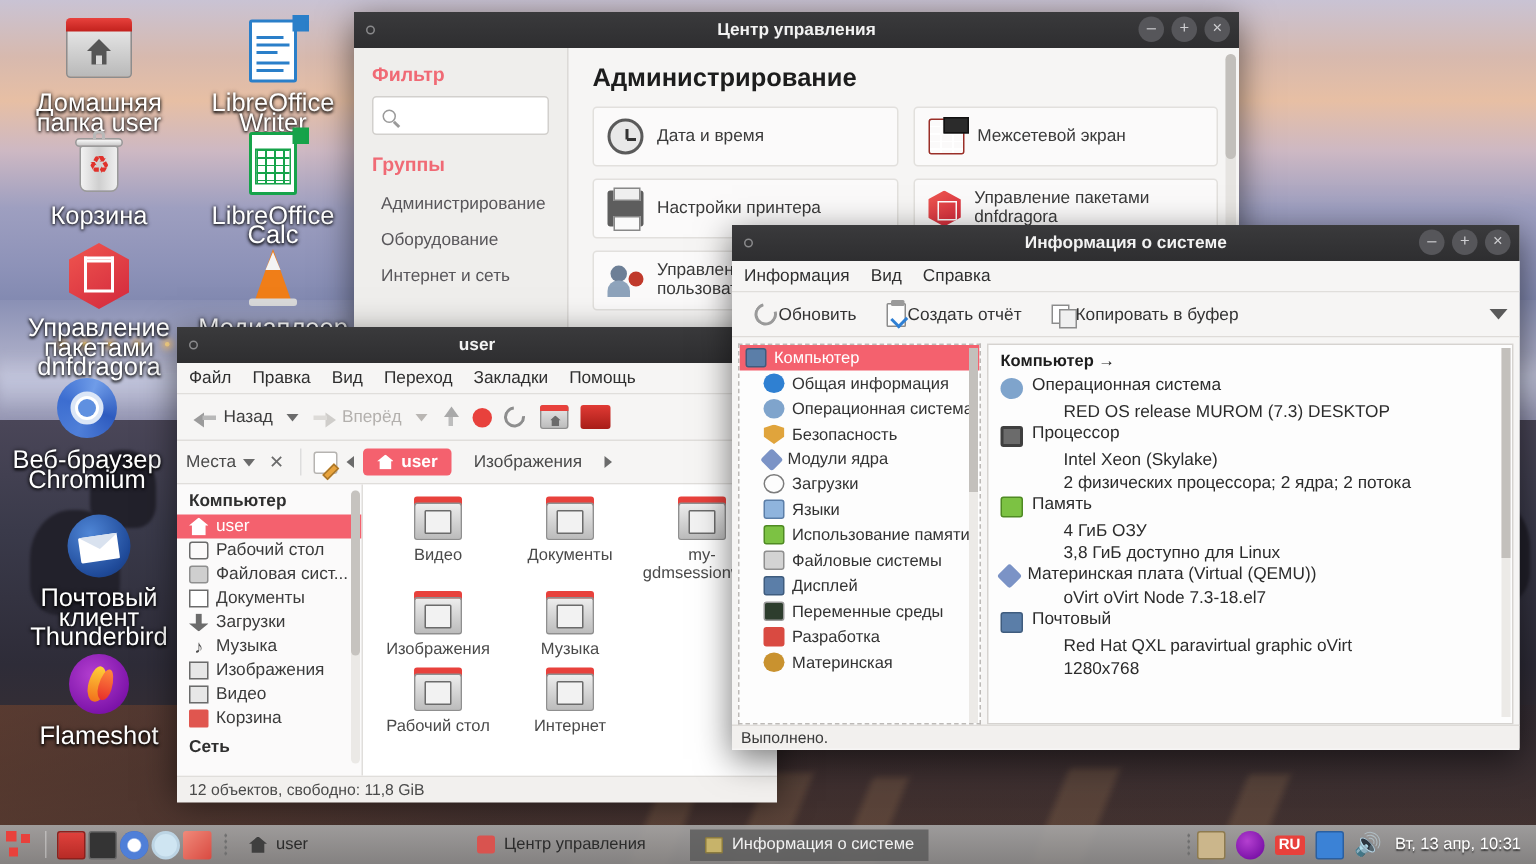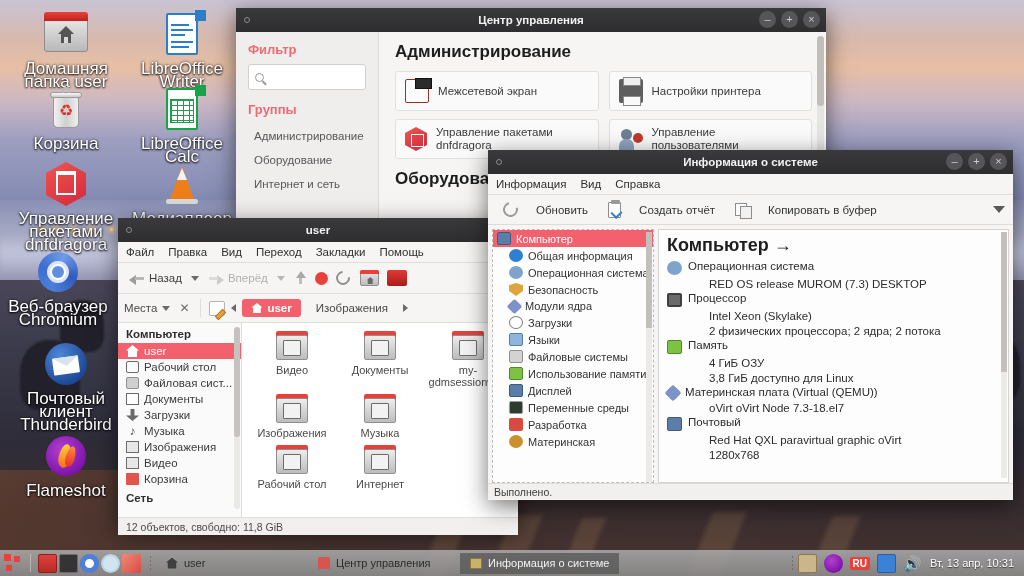--- a/index.html
+++ b/index.html
@@ -215,21 +215,21 @@
     background:linear-gradient(180deg,#ededed,#bcbcbc);border:1px solid #8f8f8f;}
   .fic .sym{position:absolute;left:9px;top:9px;width:18px;height:16px;border:1.4px solid #6b6b6b;
     background:#f2f2f2;border-radius:1px;}
   .fitem .flbl{font-size:11px;color:#4a4a4a;}
   .fm-status{height:18px;border-top:1px solid #e0dedb;background:#f2f0ee;display:flex;align-items:center;
     padding-left:8px;font-size:10.5px;color:#4a4a4a;}
 
   
   #si{left:488px;top:150px;width:525px;height:350px;}
   #si .tool2{height:30px;display:flex;align-items:center;gap:6px;padding:0 8px;background:#f6f5f4;border-bottom:1px solid #dedbd8;}
-  .t2btn{display:flex;align-items:center;gap:18px;padding:3px 7px;border-radius:3px;font-size:11.5px;color:#333;cursor:pointer;}
+  .t2btn{display:flex;align-items:center;gap:1px;padding:3px 7px;border-radius:3px;font-size:11.5px;color:#333;cursor:pointer;}
   .ic-refresh{width:15px;height:15px;border:2px solid #9a9a9a;border-radius:50%;border-top-color:transparent;transform:rotate(30deg);}
   .ic-report{width:13px;height:16px;background:#fdfdfd;border:1px solid #8c8c8c;border-radius:1px;position:relative;}
   .ic-report:before{content:"";position:absolute;left:2px;top:-3px;width:9px;height:4px;background:#9a9a9a;border-radius:1px;}
   .ic-report:after{content:"";position:absolute;left:3px;top:6px;width:7px;height:6px;
     border-left:2px solid #2e7fd4;border-bottom:2px solid #2e7fd4;transform:rotate(-45deg);}
   .ic-copy{width:15px;height:14px;position:relative;}
   .ic-copy:before{content:"";position:absolute;left:0;top:0;width:10px;height:11px;background:#fff;border:1px solid #8c8c8c;}
   .ic-copy:after{content:"";position:absolute;left:5px;top:3px;width:10px;height:11px;background:#f0f0f0;border:1px solid #8c8c8c;}
   .t2-caret{margin-left:auto;width:0;height:0;border-left:6px solid transparent;border-right:6px solid transparent;border-top:7px solid #5a5a5a;cursor:pointer;}
 
@@ -237,21 +237,21 @@
   #si .tree{width:162px;background:#fdfdfd;border:1px dashed #bdbab7;position:relative;overflow:hidden;}
   .tr-item{display:flex;align-items:center;gap:5px;padding:2px 5px;font-size:11px;color:#333;cursor:pointer;white-space:nowrap;}
   .tr-item.sel{background:#f4616e;color:#fff;}
   .tr-item.root{padding-left:4px;}
   .tr-item.child{padding-left:16px;}
   .tr-ic{width:14px;height:13px;flex:none;border-radius:2px;}
   .tr-scroll{position:absolute;right:1px;top:2px;width:6px;height:252px;background:#eceae7;}
   .tr-scroll i{position:absolute;left:0;top:0;width:6px;height:96px;background:#c3c0bc;display:block;}
 
   #si .detail{flex:1;background:#fdfdfd;border:1px solid #d6d3d0;position:relative;overflow:hidden;padding:5px 8px;}
-  .dt-head{font-weight:bold;font-size:18px;color:#1d1d1d;margin-bottom:4px;}
+  .dt-head{font-weight:bold;font-size:11px;color:#1d1d1d;margin-bottom:4px;}
   .dt-grp{display:flex;align-items:flex-start;gap:6px;margin-bottom:2px;}
   .dt-ic{width:15px;height:14px;flex:none;margin-top:1px;border-radius:2px;}
   .dt-name{font-size:11.5px;color:#2c2c2c;}
   .dt-val{font-size:11.5px;color:#2c2c2c;padding-left:42px;line-height:15px;}
   .dt-scroll{position:absolute;right:1px;top:2px;width:6px;height:246px;background:#eceae7;}
   .dt-scroll i{position:absolute;left:0;top:0;width:6px;height:140px;background:#c3c0bc;display:block;}
   .si-status{height:16px;background:#f2f0ee;border-top:1px solid #dedbd8;display:flex;align-items:center;
     padding-left:6px;font-size:10.5px;color:#3a3a3a;}
 
   
@@ -410,20 +410,24 @@
       </div>
       <div class="cc-h">Группы</div>
       <div class="cc-grp">Администрирование</div>
       <div class="cc-grp">Оборудование</div>
       <div class="cc-grp">Интернет и сеть</div>
     </div>
     <div class="main">
       <div class="cc-title">Администрирование</div>
       <div class="cc-grid">
         <div class="cc-card">
+          <span class="cc-ic cci-clock"></span>
+          <span class="lbl">Дата и время</span>
+        </div>
+        <div class="cc-card">
           <span class="cc-ic cci-fw"></span>
           <span class="lbl">Межсетевой экран</span>
         </div>
         <div class="cc-card">
           <span class="cc-ic cci-print"></span>
           <span class="lbl">Настройки принтера</span>
         </div>
         <div class="cc-card">
           <span class="cc-ic cci-pkg"></span>
           <span class="lbl">Управление пакетами dnfdragora</span>
@@ -653,26 +657,26 @@
       </div>
       <div class="tr-item child">
         <span class="tr-ic" style="border:1.6px solid #7c7c7c;border-radius:50%"></span>
         <span>Загрузки</span>
       </div>
       <div class="tr-item child">
         <span class="tr-ic" style="background:#8fb4dd;border:1px solid #5b7ea8"></span>
         <span>Языки</span>
       </div>
       <div class="tr-item child">
+        <span class="tr-ic" style="background:#7cc243;border:1px solid #4f8a23"></span>
+        <span>Использование памяти</span>
+      </div>
+      <div class="tr-item child">
         <span class="tr-ic" style="background:#d3d3d3;border:1px solid #8f8f8f;border-radius:2px"></span>
         <span>Файловые системы</span>
-      </div>
-      <div class="tr-item child">
-        <span class="tr-ic" style="background:#7cc243;border:1px solid #4f8a23"></span>
-        <span>Использование памяти</span>
       </div>
       <div class="tr-item child">
         <span class="tr-ic" style="background:#5b7ea8;border:1px solid #3f5c7e"></span>
         <span>Дисплей</span>
       </div>
       <div class="tr-item child">
         <span class="tr-ic" style="background:#2d3d2d;border:1px solid #9a9a9a"></span>
         <span>Переменные среды</span>
       </div>
       <div class="tr-item child">

